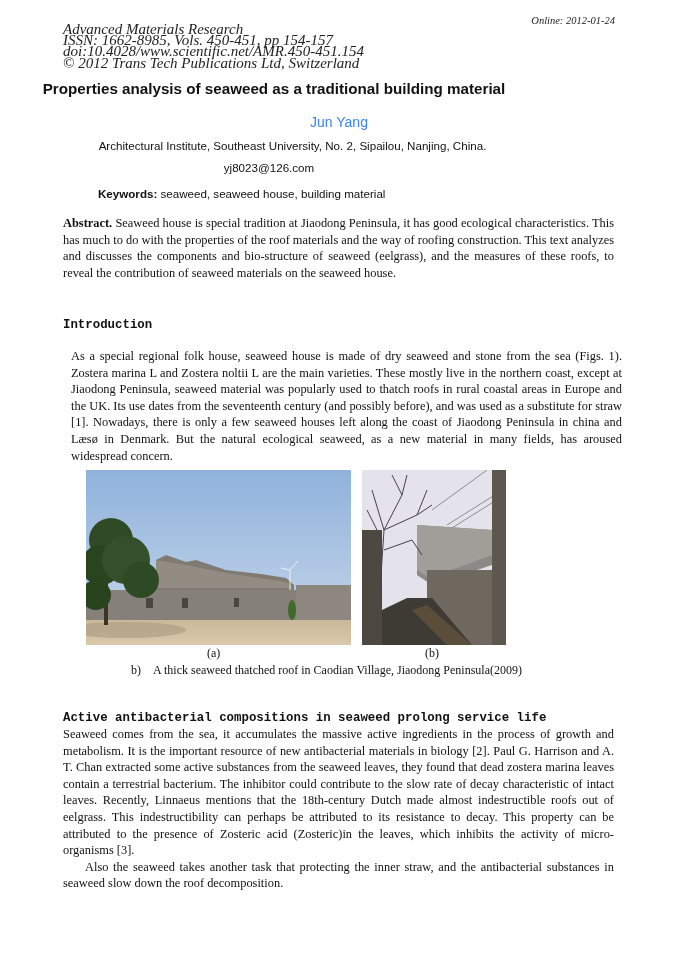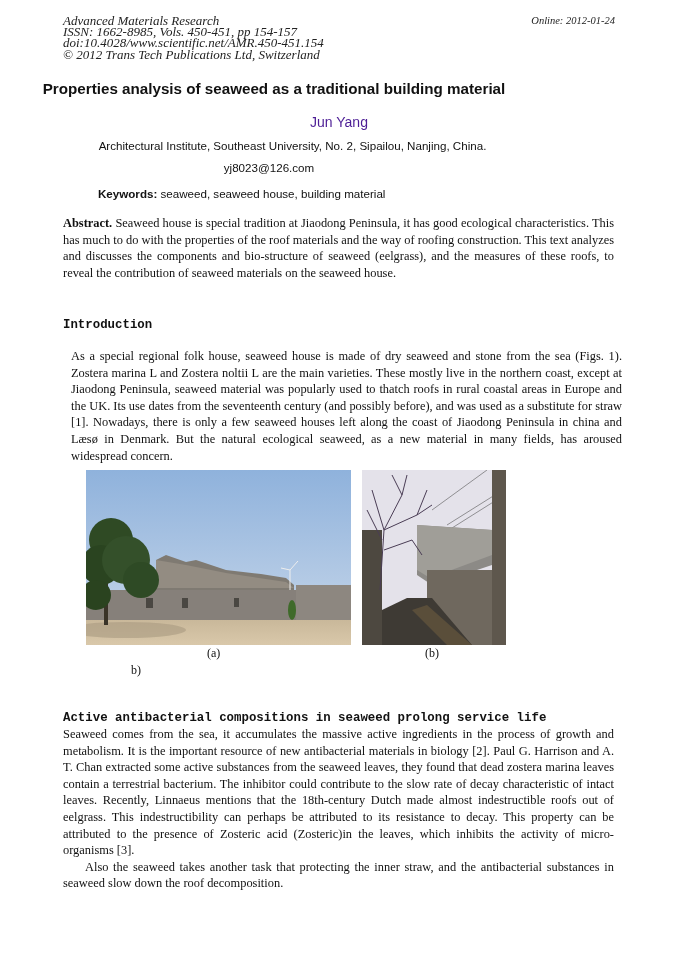--- a/index.html
+++ b/index.html
@@ -3,37 +3,37 @@
 <meta charset="utf-8">
 <style>
   html, body { margin: 0; padding: 0; }
   body {
     width: 678px; height: 959px; overflow: hidden;
     background: #ffffff; position: relative;
     color: #111;
   }
 
   .header-left {
-    position: absolute; left: 63px; top: 15px;
+    position: absolute; left: 63px; top: 24px;
     font-family: "Liberation Serif", serif; font-style: italic;
-    font-size: 13px; line-height: 11.2px; color: #222;
+    font-size: 15px; line-height: 11.2px; color: #222;
   }
   .header-right {
     position: absolute; right: 63px; top: 15px;
     font-family: "Liberation Serif", serif; font-style: italic;
     font-size: 10.5px; line-height: 11.2px; color: #222;
   }
   .title {
     position: absolute; left: 0; width: 548px; top: 80px; text-align: center;
     font-family: "Liberation Sans", sans-serif; font-weight: bold; font-size: 15.2px;
     color: #111;
   }
   .author {
     position: absolute; left: 0; width: 678px; top: 114px; text-align: center;
-    font-family: "Liberation Sans", sans-serif; font-size: 14px; color: #4c1d95;
+    font-family: "Liberation Sans", sans-serif; font-size: 14px; color: #3b82f6;
   }
   .affil {
     position: absolute; left: 0; width: 585px; top: 139px; text-align: center;
     font-family: "Liberation Sans", sans-serif; font-size: 11.6px; color: #111;
   }
   .email {
     position: absolute; left: 0; width: 538px; top: 161px; text-align: center;
     font-family: "Liberation Sans", sans-serif; font-size: 11.6px; color: #111;
   }
   .keywords {
@@ -178,20 +178,21 @@
   </svg>
 </div>
 
 <div class="fig-label" style="left:207px;">(a)</div>
 <div class="fig-label" style="left:425px;">(b)</div>
 
 <div class="caption">
   <div class="row">
     <span class="c1"></span>
     <span class="c2">b)</span>
+    <span>A thick seaweed thatched roof in Caodian Village, Jiaodong Peninsula(2009)</span>
   </div>
 </div>
 
 <div class="heading active-heading">Active antibacterial compositions in seaweed prolong service life</div>
 <div class="para active-para">
   <div>Seaweed comes from the sea, it accumulates the massive active ingredients in the process of growth and metabolism. It is the important resource of new antibacterial materials in biology [2]. Paul G. Harrison and A. T. Chan extracted some active substances from the seaweed leaves,  they found that dead zostera marina leaves contain a terrestrial bacterium. The inhibitor could contribute to the slow rate of decay characteristic of intact leaves. Recently, Linnaeus mentions that the 18th-century Dutch made almost indestructible roofs out of eelgrass. This indestructibility can perhaps be attributed to its resistance to decay. This property can be attributed to the presence of Zosteric acid (Zosteric)in the leaves, which inhibits the activity of micro-organisms [3].</div>
   <div class="indent">Also the seaweed takes another task that protecting the inner straw, and the antibacterial substances in seaweed slow down the roof decomposition.</div>
 </div>
 
 </body></html>

